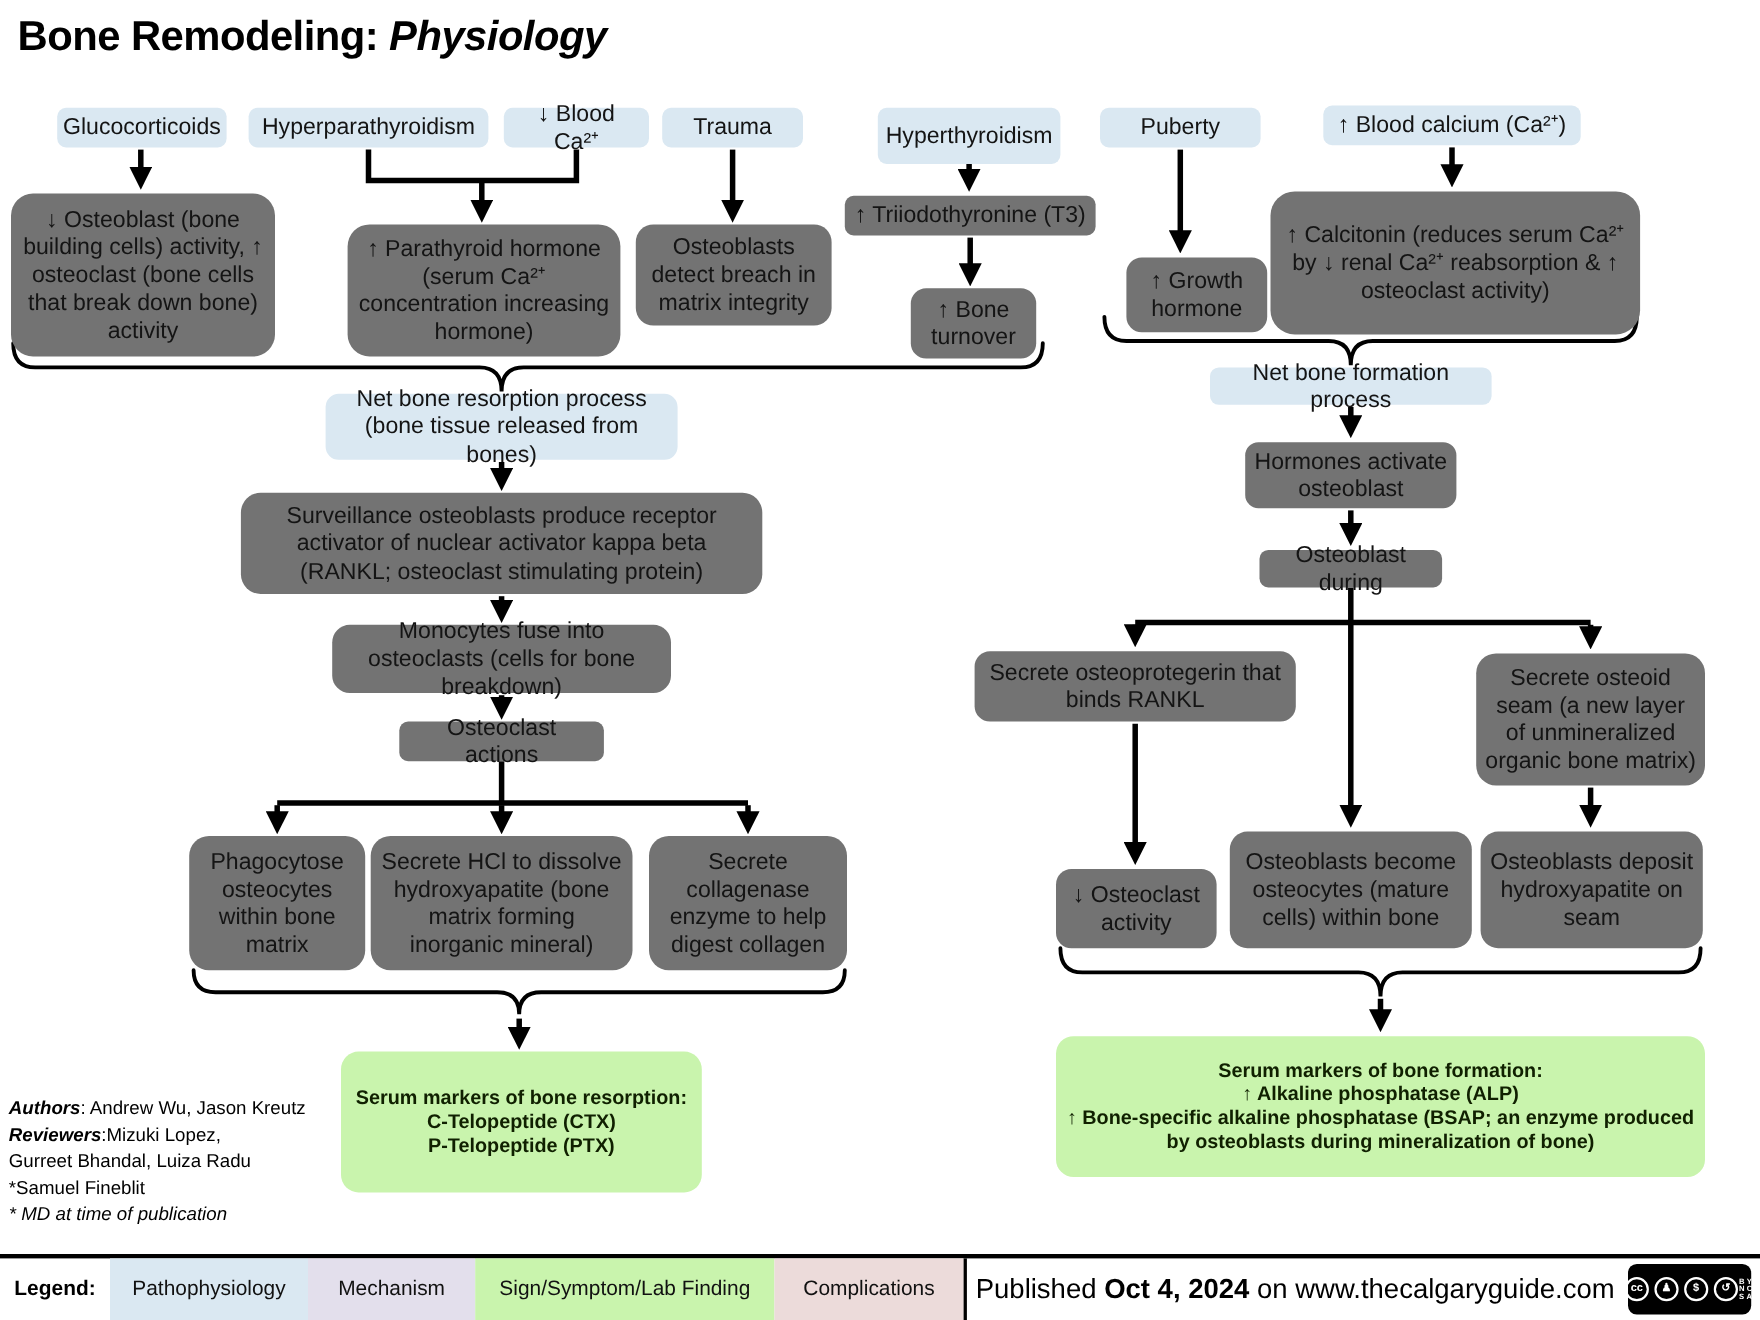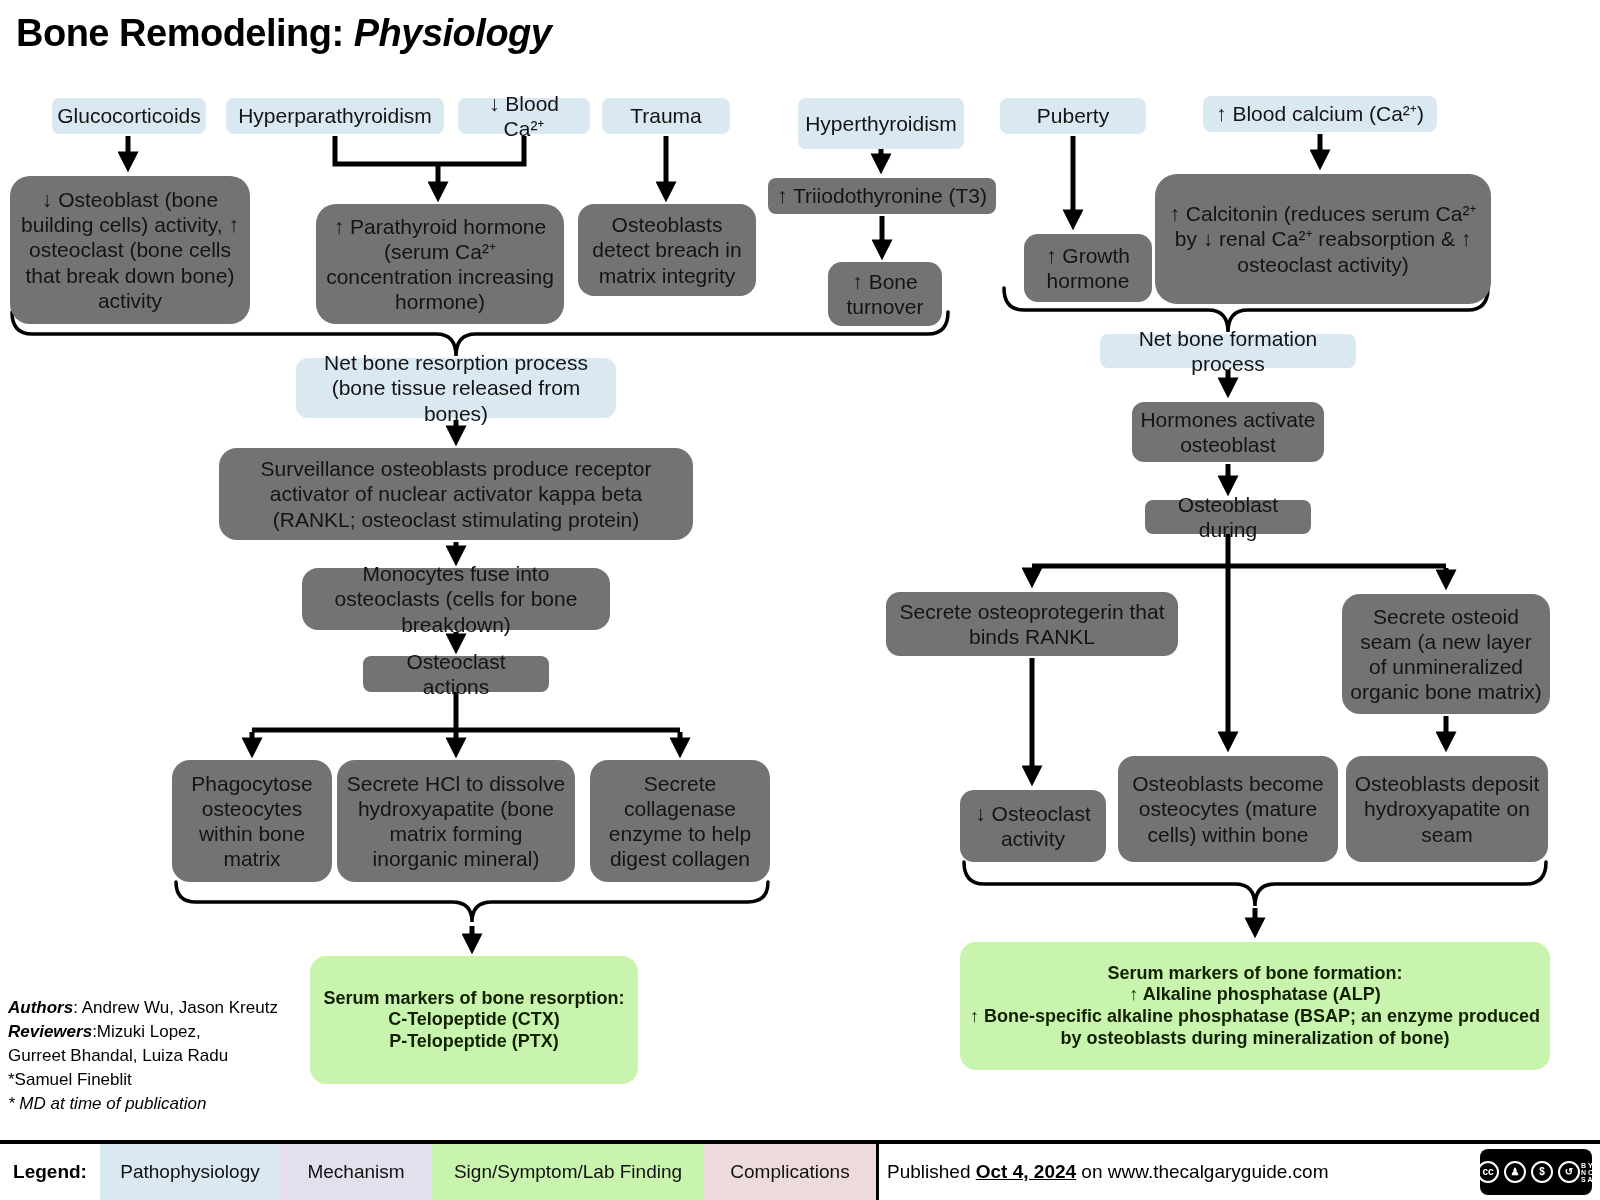--- a/index.html
+++ b/index.html
@@ -16,22 +16,22 @@
   .r8{border-radius:8px;} .r12{border-radius:12px;} .r14{border-radius:14px;}
   .r16{border-radius:16px;} .r18{border-radius:18px;} .r20{border-radius:20px;} .r22{border-radius:22px;}
   .credits{position:absolute;left:8px;top:996px;z-index:2;font-size:17px;line-height:24px;color:#000;}
   .credits .b{font-weight:700;font-style:italic;}
   .credits .it{font-style:italic;}
   .legend-bar{position:absolute;left:0;top:1140px;width:1600px;height:60px;z-index:3;
               border-top:4px solid #000;background:#fff;display:flex;align-items:stretch;box-sizing:border-box;}
   .lg-label{width:100px;display:flex;align-items:center;justify-content:center;font-weight:700;font-size:19px;color:#000;}
   .lg-cell{display:flex;align-items:center;justify-content:center;font-size:19px;color:#111;}
   .lg-divider{width:3px;background:#000;}
-  .published{flex:1;display:flex;align-items:center;padding-left:8px;font-size:19px;color:#000;white-space:pre;}
-  .published .b{font-weight:700;text-decoration:underline;}
+  .published{flex:1;display:flex;align-items:center;padding-left:8px;font-size:25px;color:#000;white-space:pre;}
+  .published .b{font-weight:700;}
   .cc-badge{width:112px;height:46px;align-self:center;margin-right:8px;background:#000;border-radius:8px;
             display:flex;align-items:center;justify-content:center;gap:1px;cursor:pointer;}
   .cc-row{display:flex;align-items:center;gap:5px;}
   .cc-circle{width:18px;height:18px;border:2px solid #fff;border-radius:50%;color:#fff;
              display:flex;align-items:center;justify-content:center;font-size:10px;font-weight:700;line-height:1;}
   .cc-labels{color:#fff;font-size:7px;letter-spacing:2px;font-weight:700;}
 </style>
 </head>
 <body>
 

